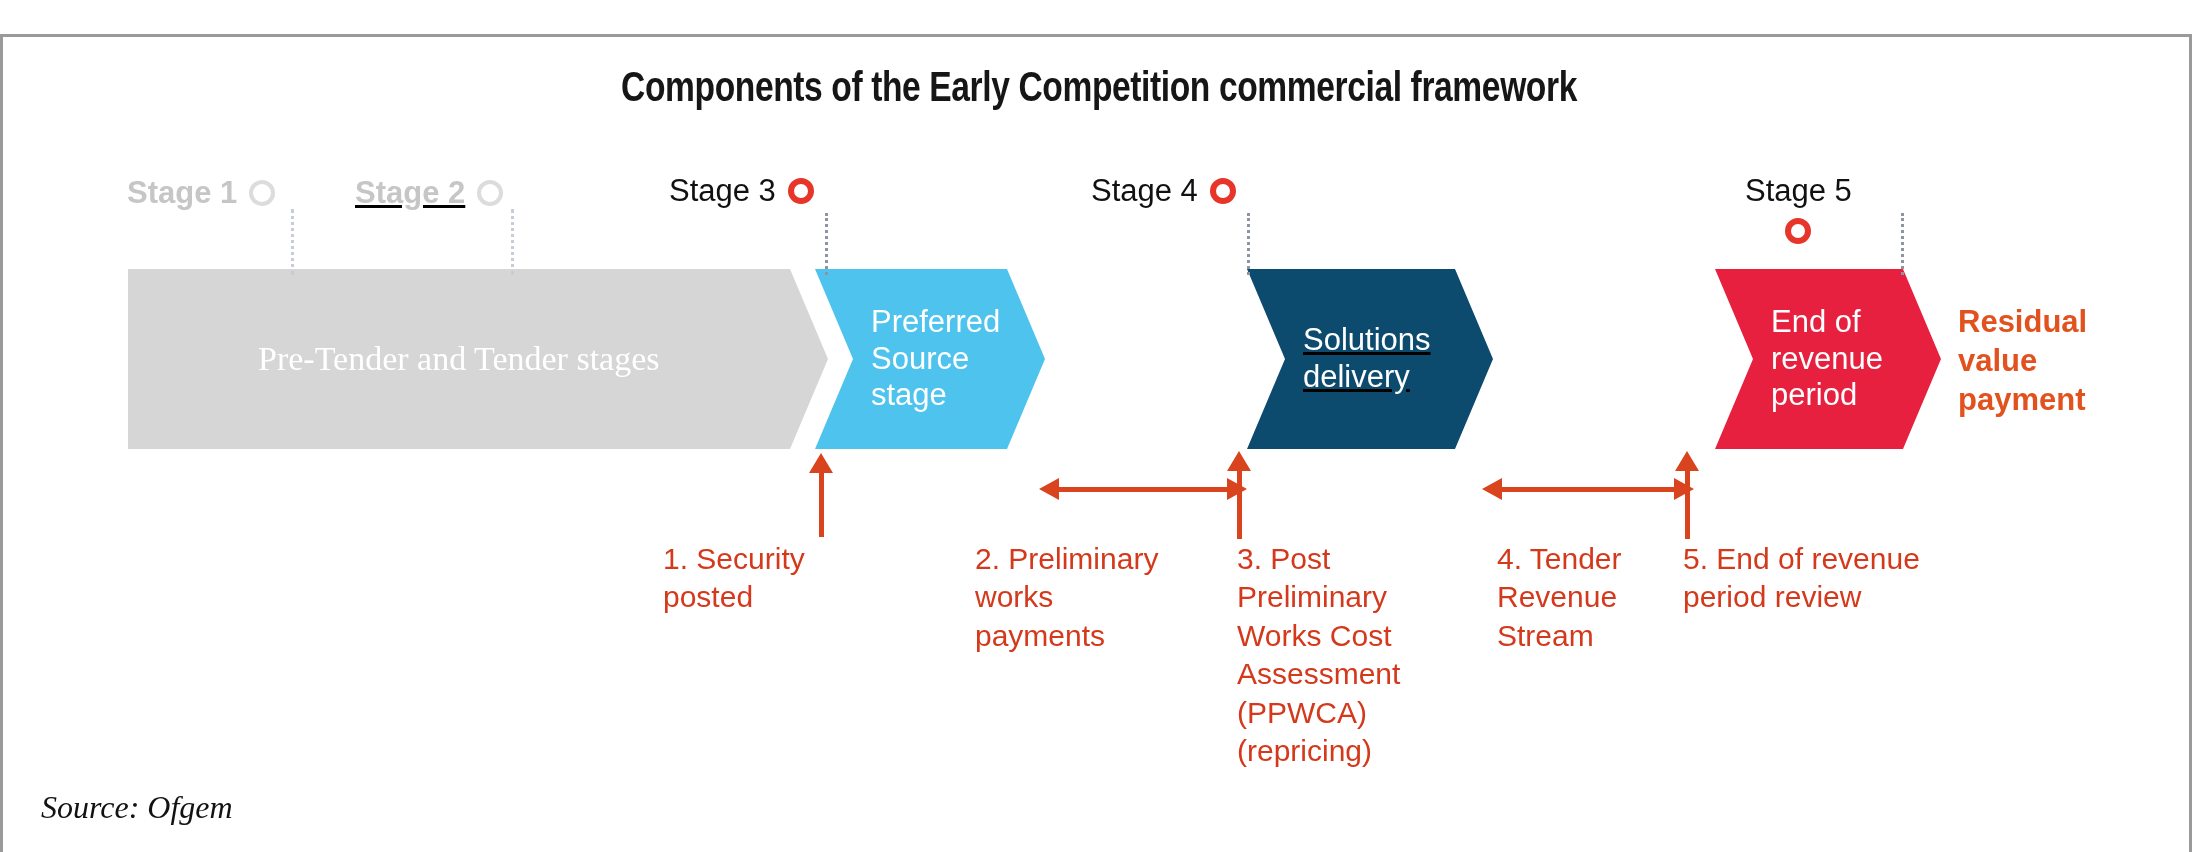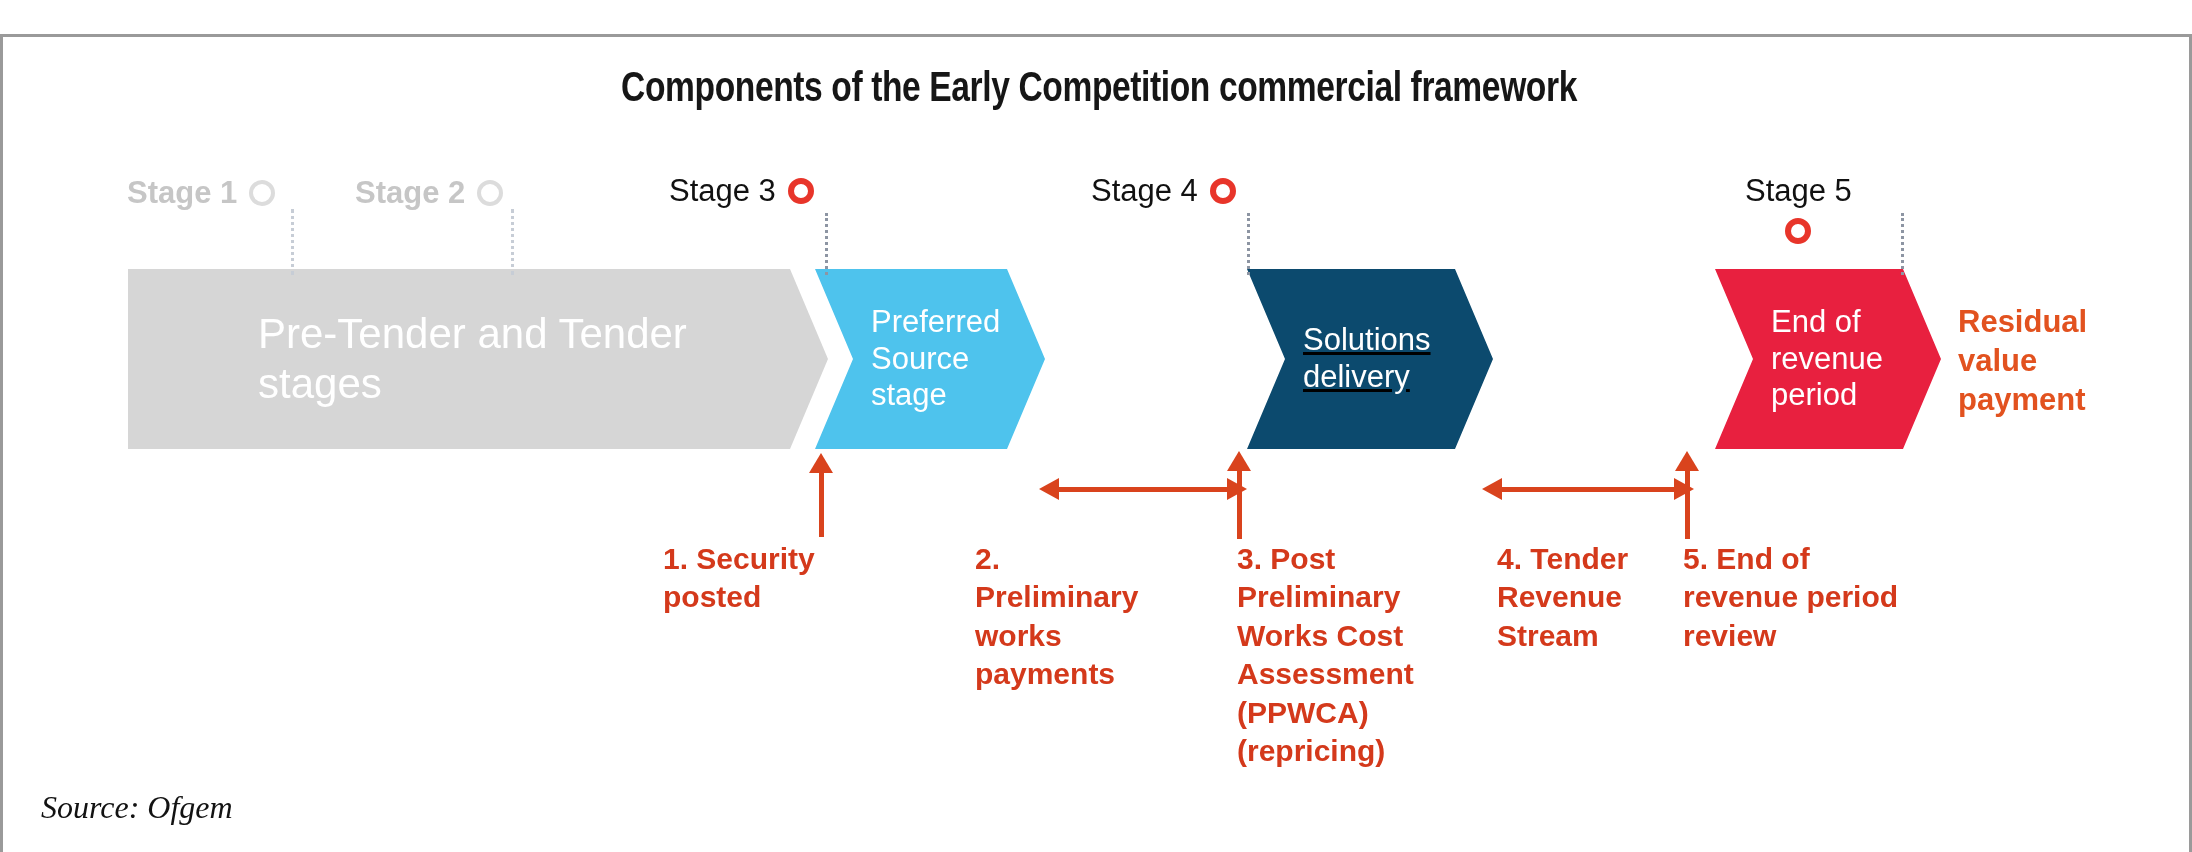--- a/index.html
+++ b/index.html
@@ -92,37 +92,38 @@
   .chev .chev-text {
     color: #ffffff;
     font-size: 31px;
     line-height: 1.18;
     font-weight: normal;
     padding-left: 56px;
     padding-right: 14px;
   }
   .chev.grey .chev-text {
     color: #ffffff;
-    font-size: 42px;
+    font-size: 34px;
     padding-left: 130px;
+    font-family: Liberation Serif, serif;
   }
 
   .residual-note {
     position: absolute;
     font-size: 31px;
     font-weight: bold;
     line-height: 1.25;
     color: #e2521f;
   }
 
   
   .callout {
     position: absolute;
     font-size: 30px;
-    font-weight: bold;
+    font-weight: normal;
     line-height: 1.28;
     color: #d4391b;
   }
   .up-arrow {
     position: absolute;
     width: 0;
     height: 0;
   }
   .up-arrow .shaft {
     position: absolute;
@@ -186,21 +187,21 @@
 <div class="figure-frame">
 
   <div class="figure-title">Components of the Early Competition commercial framework</div>
 
   <div class="stage-marker dim" style="left:124px; top:140px;">
     <span class="stage-label">Stage 1</span>
     <span class="stage-ring"></span>
   </div>
   <div class="stage-stem dim" style="left:288px; top:172px; height:66px;"></div>
 
-  <div class="stage-marker dim" style="left:352px; top:140px;">
+  <div class="stage-marker dim" style="left:352px; top:140px;text-decoration:underline;">
     <span class="stage-label">Stage 2</span>
     <span class="stage-ring"></span>
   </div>
   <div class="stage-stem dim" style="left:508px; top:172px; height:66px;"></div>
 
   <div class="stage-marker active" style="left:666px; top:138px;">
     <span class="stage-label">Stage 3</span>
     <span class="stage-ring"></span>
   </div>
   <div class="stage-stem" style="left:822px; top:176px; height:62px;"></div>

